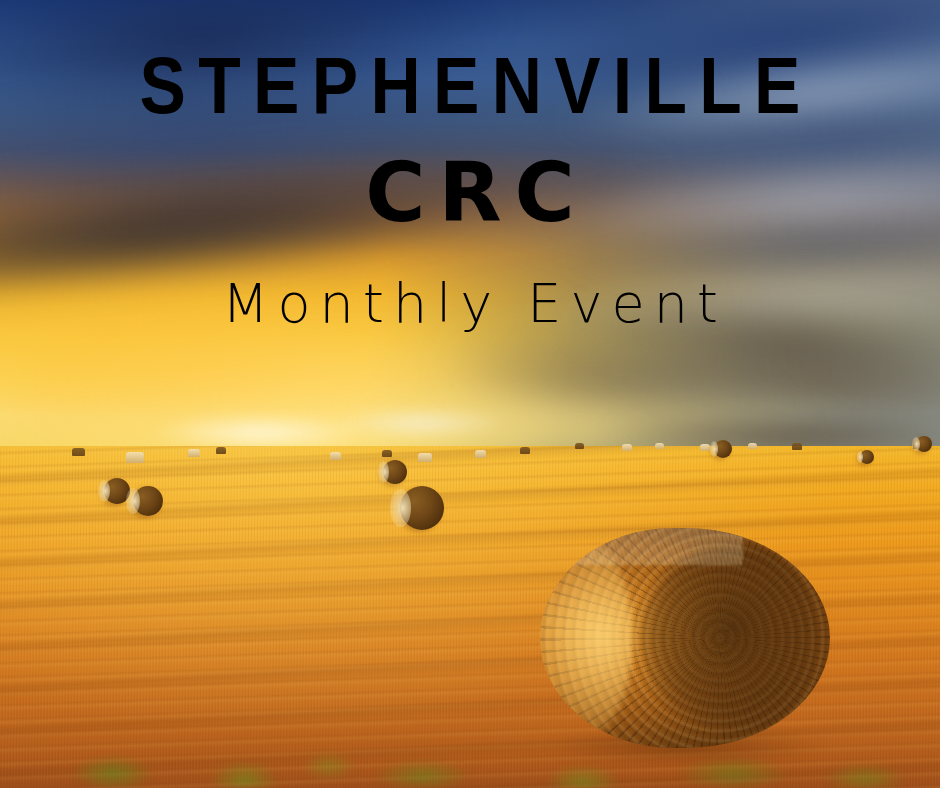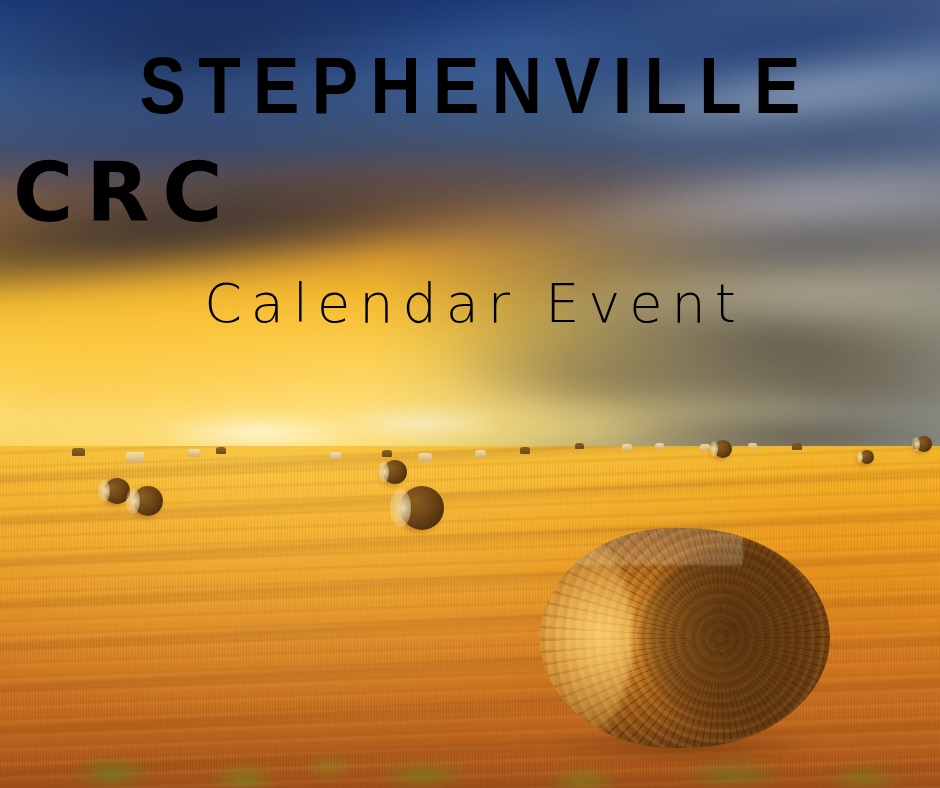--- a/index.html
+++ b/index.html
@@ -362,21 +362,21 @@
     font-size:79px;
     line-height:1;
     letter-spacing:14px;
     text-indent:14px;
     transform:scaleX(0.88);
     white-space:nowrap;
   }
 
   .title-sub{
     position:absolute; left:0; top:152px; width:940px;
-    text-align:left;
+    text-align:center;
     color:#000;
     font-family:"DejaVu Sans", sans-serif;
     font-weight:700;
     font-size:82px;
     line-height:1;
     letter-spacing:13px;
     text-indent:13px;
     white-space:nowrap;
   }
 
@@ -466,17 +466,17 @@
       <div class="rim"></div>
       <div class="wisp"></div>
     </div>
   </div>
 
   <div class="text-layer">
     <div class="title-main">STEPHENVILLE</div>
 
     <div class="title-sub">CRC</div>
 
-    <div class="tagline l1">Calendar Event</div>
+    <div class="tagline l1">Monthly Event</div>
 
   </div>
 
 </div>
 
 </body></html>

